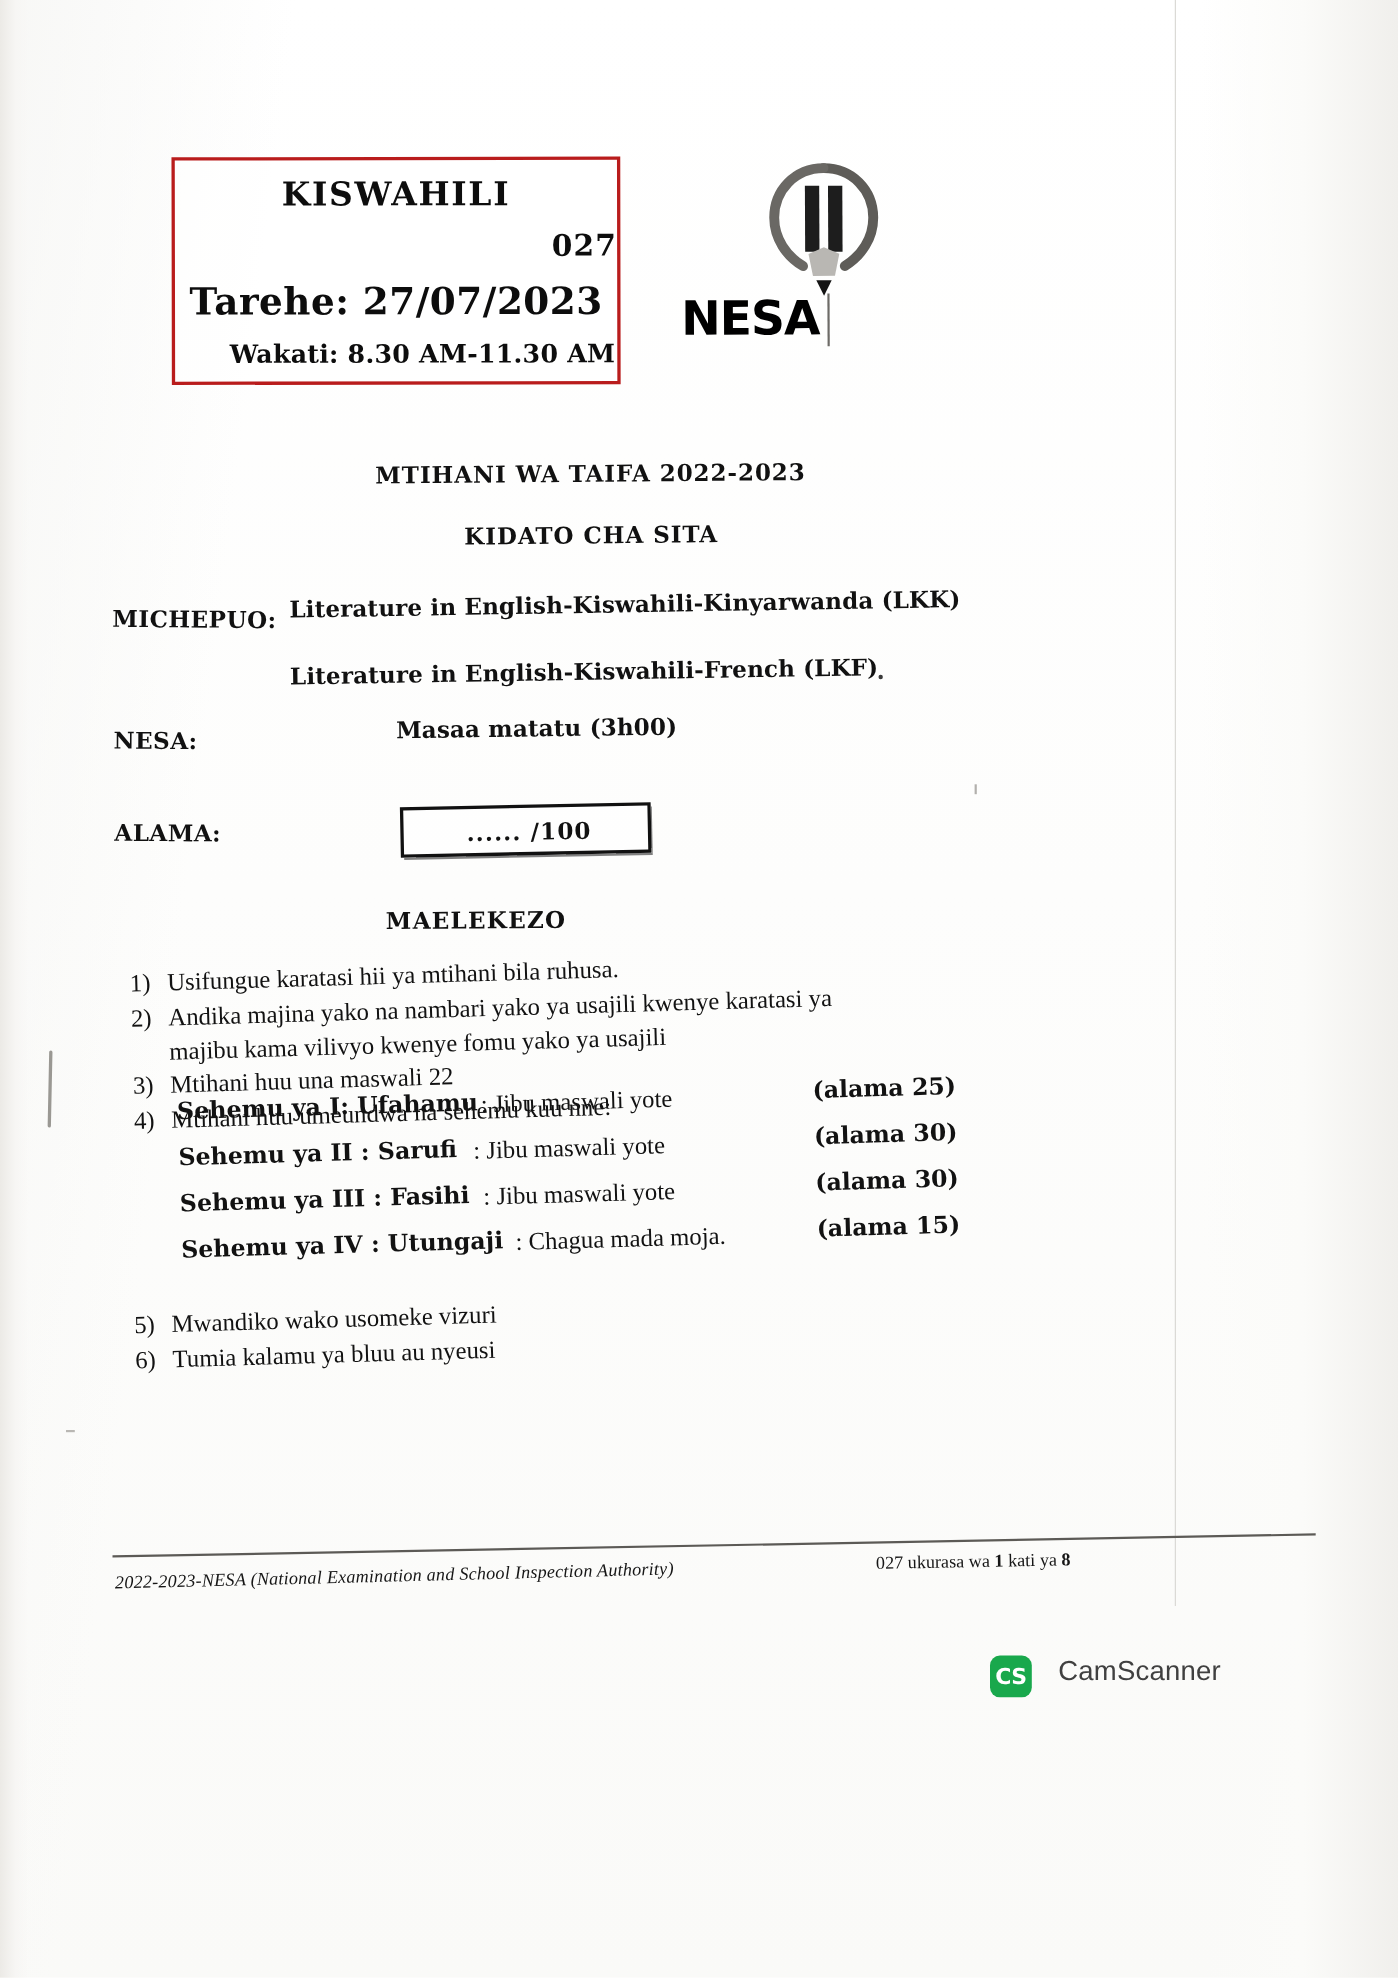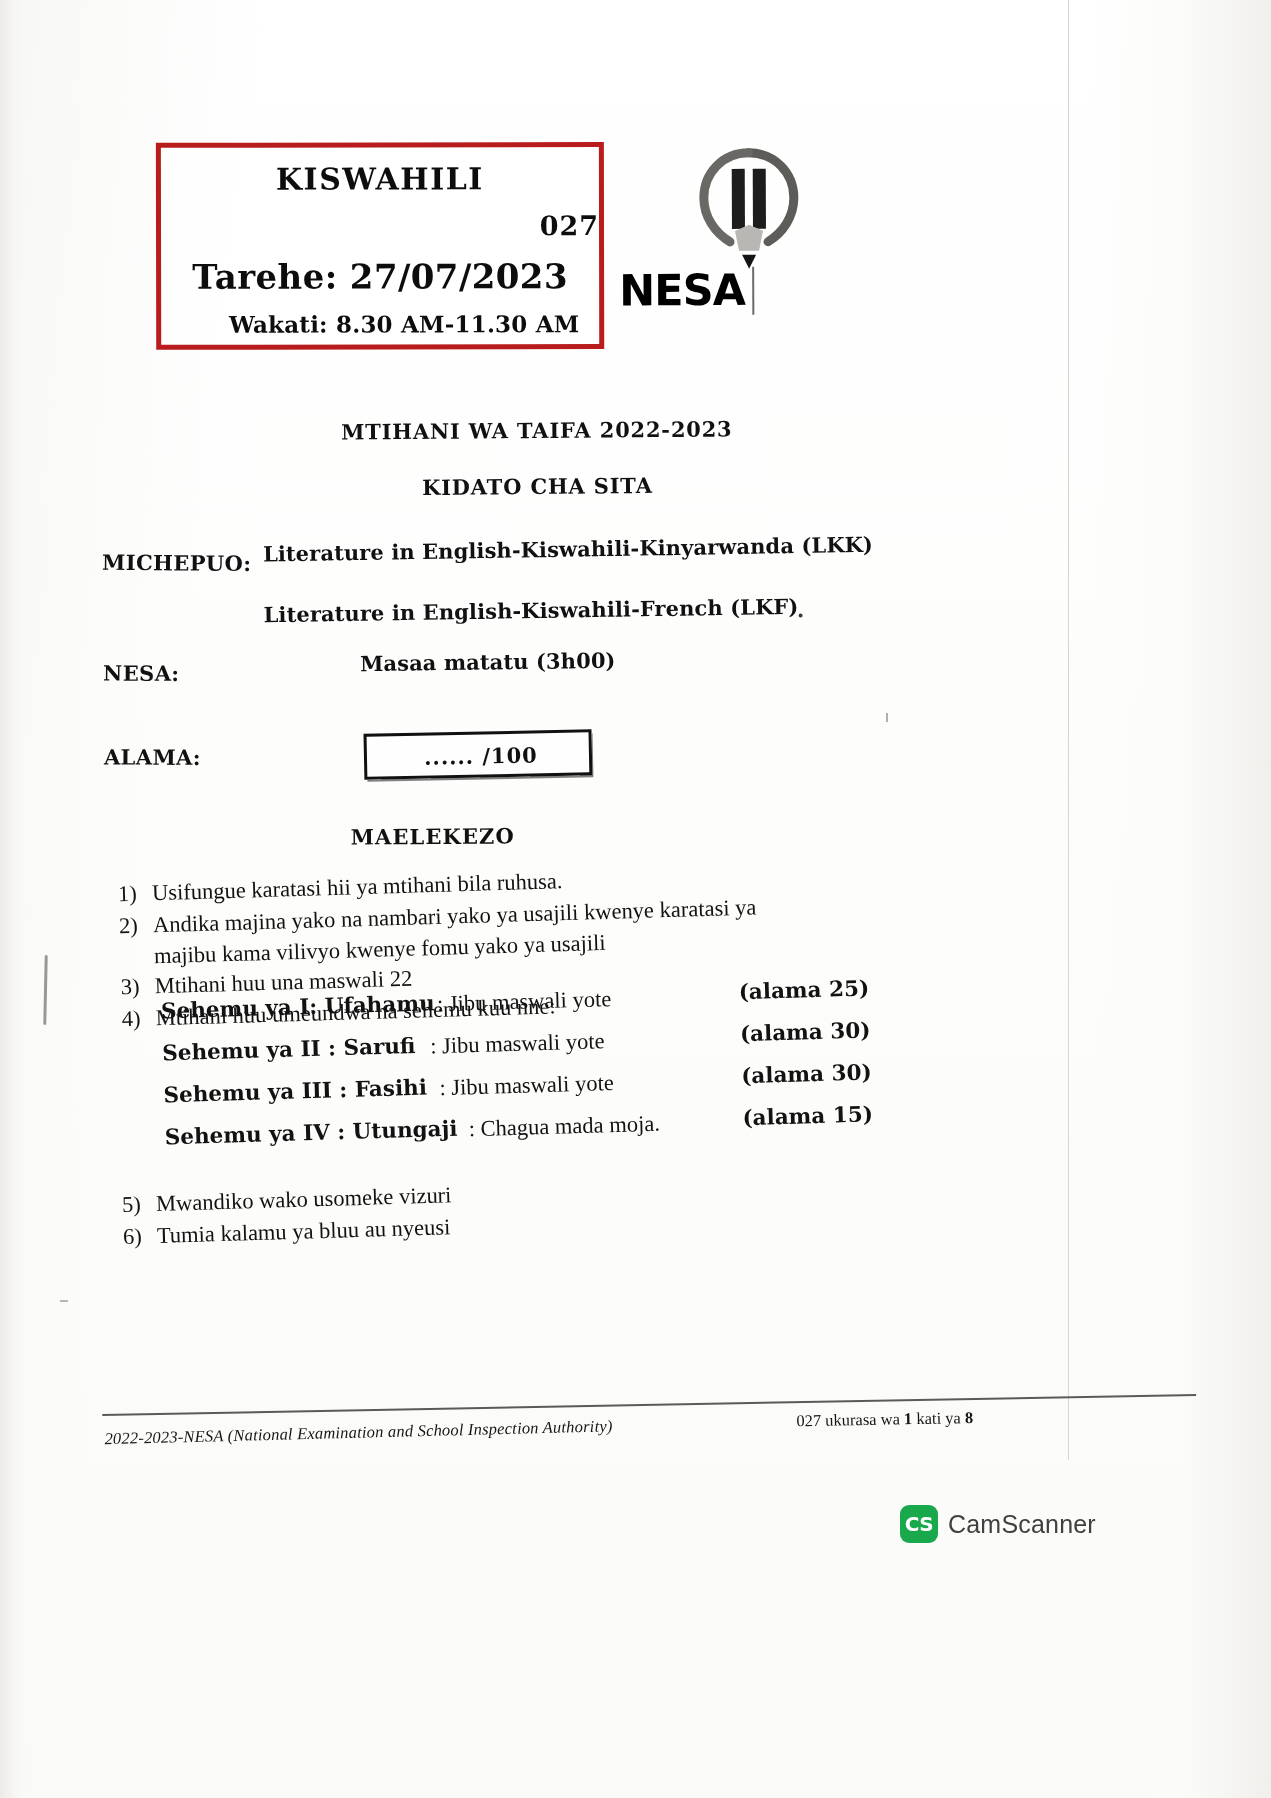--- a/index.html
+++ b/index.html
@@ -74,23 +74,23 @@
     height: 1798px;
     transform: rotate(-0.55deg);
     transform-origin: 640px 760px;
   }
 
   
   .header-box {
     position: absolute;
     left: 161px;
     top: 140px;
-    width: 448px;
+    width: 408px;
     height: 207px;
-    border: 5px solid #b91c1c;
+    border: 3px solid #b91c1c;
     box-sizing: border-box;
     transform: rotate(0.45deg);
     background: rgba(255,255,255,0.6);
   }
   .header-box .hb-inner {
     padding-top: 14px;
     text-align: center;
     font-family: "DejaVu Serif", "Liberation Serif", serif;
     font-weight: 700;
     color: #0d0d0d;
@@ -372,22 +372,22 @@
     transform: rotate(-0.5deg);
   }
   .footer-right b { font-weight: 700; }
 
   
   .camscanner {
     position: absolute;
     left: 900px;
     top: 1505px;
     display: flex;
-    align-items: center;
-    gap: 10px;
+    align-items: flex-start;
+    gap: 24px;
   }
   .cs-badge {
     width: 38px;
     height: 38px;
     border-radius: 9px;
     background: #19a84c;
     color: #ffffff;
     font-family: "DejaVu Sans", "Liberation Sans", sans-serif;
     font-weight: 700;
     font-size: 20px;

